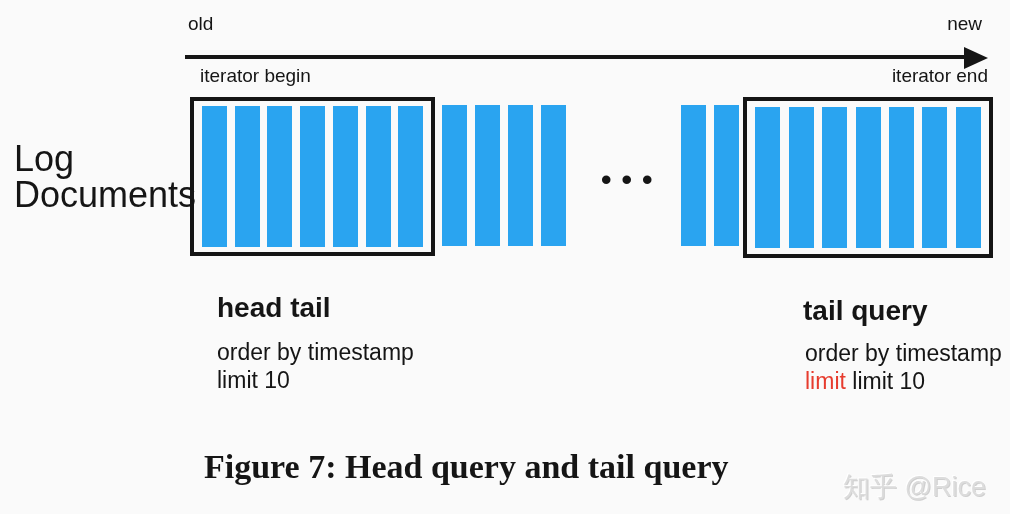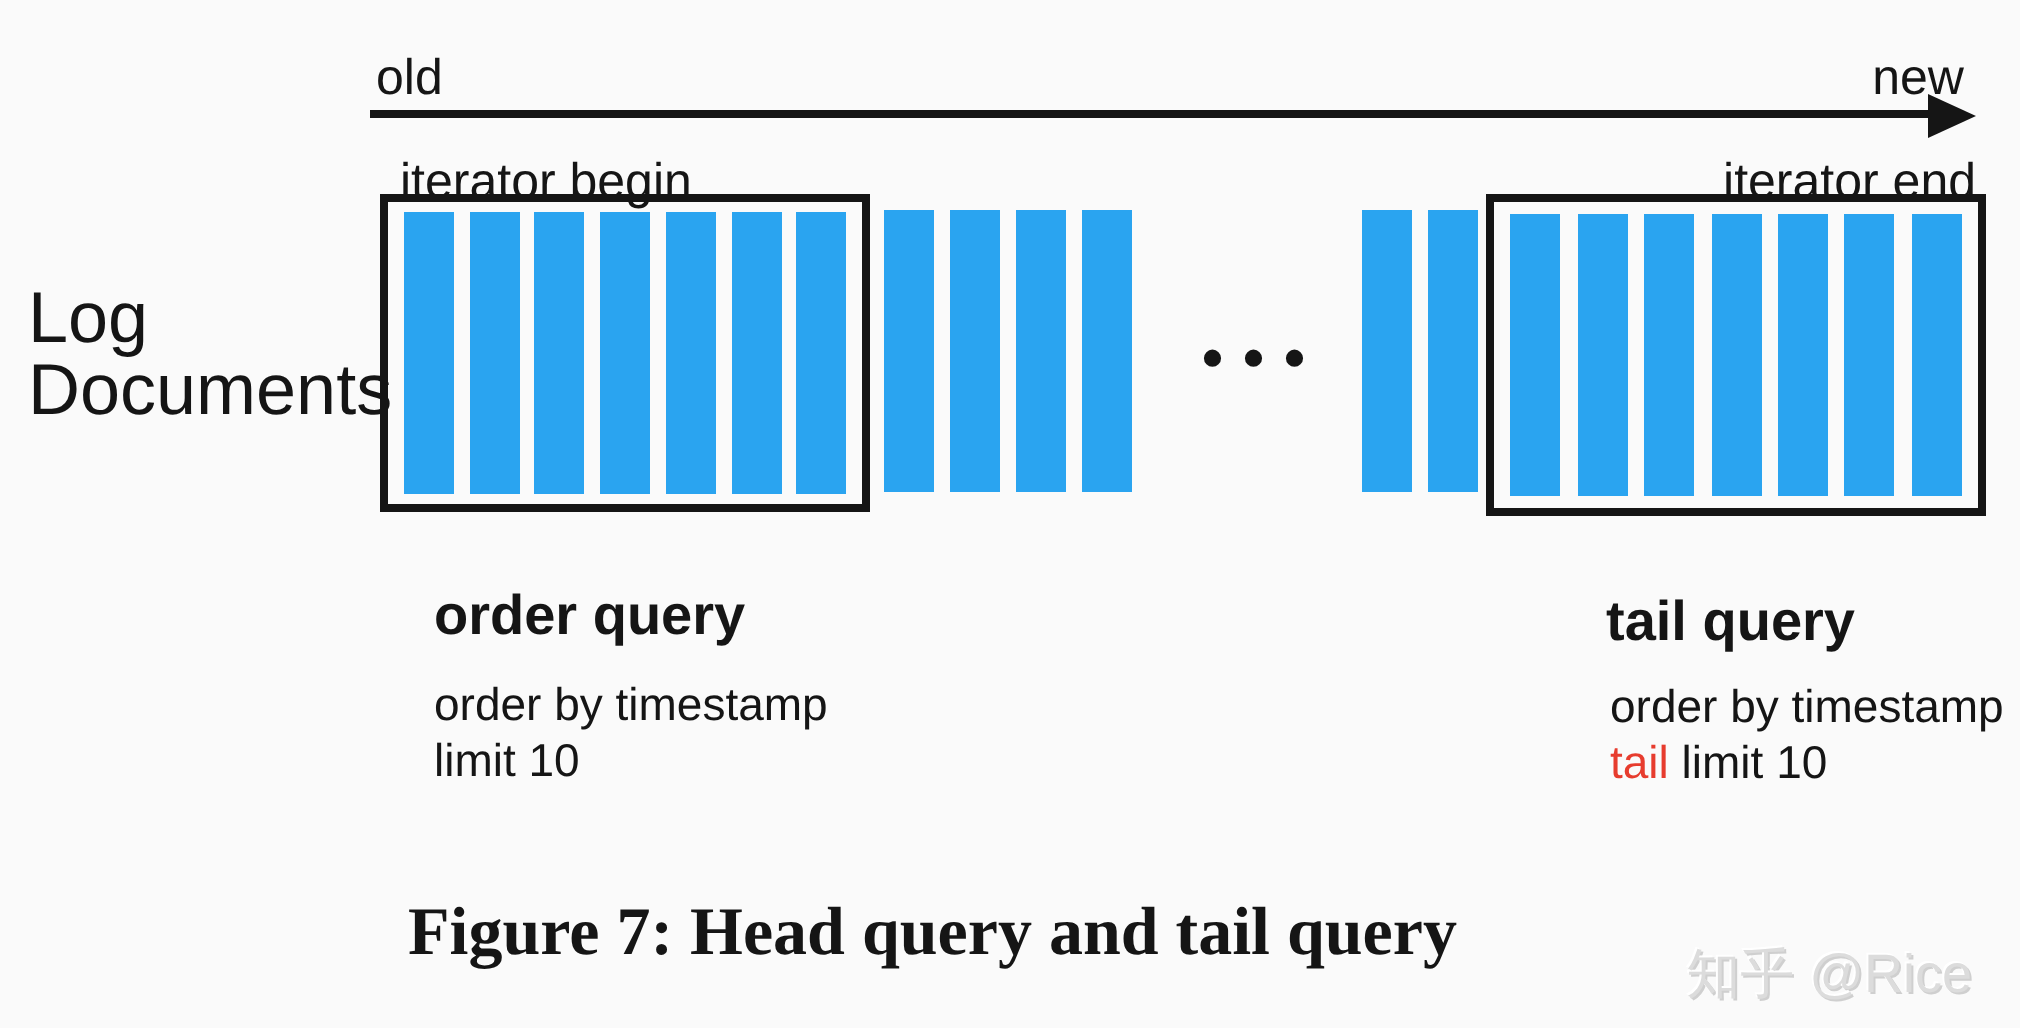--- a/index.html
+++ b/index.html
@@ -9,21 +9,21 @@
   }
   #stage{
     position:relative;
     width:1010px;height:514px;
     background:var(--background,#fafafa);
     overflow:hidden;
     color:var(--ink,#111);
   }
   .abs{position:absolute;}
   
-  .tl-label{font-size:25px;line-height:1.1;color:var(--ink,#111);margin-top:12px;}
+  .tl-label{font-size:19px;line-height:1.1;color:var(--ink,#111);}
   .arrow-line{
     position:absolute;left:0;top:8px;height:4px;
     background:var(--ink,#111);
   }
   .arrow-head{
     position:absolute;right:0;top:0;
     width:0;height:0;
     border-top:11px solid transparent;
     border-bottom:11px solid transparent;
     border-left:24px solid var(--ink,#111);
@@ -119,25 +119,25 @@
         <div class="bar"></div>
         <div class="bar"></div>
         <div class="bar"></div>
         <div class="bar"></div>
         <div class="bar"></div>
         <div class="bar"></div>
         <div class="bar"></div>
       </div>
   </div>
 
-  <div class="abs q-title" style="left:217px;top:292px;">order query</div>
+  <div class="abs q-title" style="left:217px;top:292px;">head tail</div>
   <div class="abs q-line" style="left:217px;top:339px;">order by timestamp</div>
   <div class="abs q-line" style="left:217px;top:367px;">limit 10</div>
 
   <div class="abs q-title" style="left:803px;top:295px;">tail query</div>
   <div class="abs q-line" style="left:805px;top:340px;">order by timestamp</div>
-  <div class="abs q-line" style="left:805px;top:368px;"><span class="desc-word">tail</span><span> limit 10</span></div>
+  <div class="abs q-line" style="left:805px;top:368px;"><span class="desc-word">limit</span><span> limit 10</span></div>
 
   <div class="abs caption" style="left:204px;top:448px;">Figure 7: Head query and tail query</div>
 
   <div class="abs watermark" style="right:24px;top:469px;">知乎 @Rice</div>
 
 </div>
 
 </body></html>

